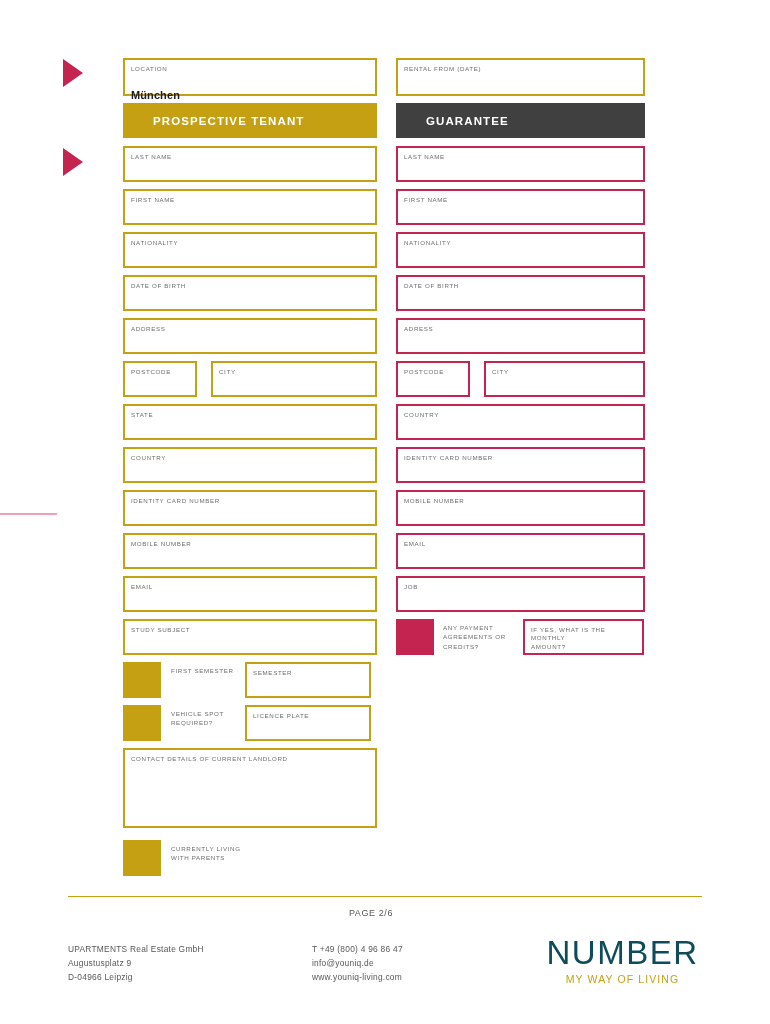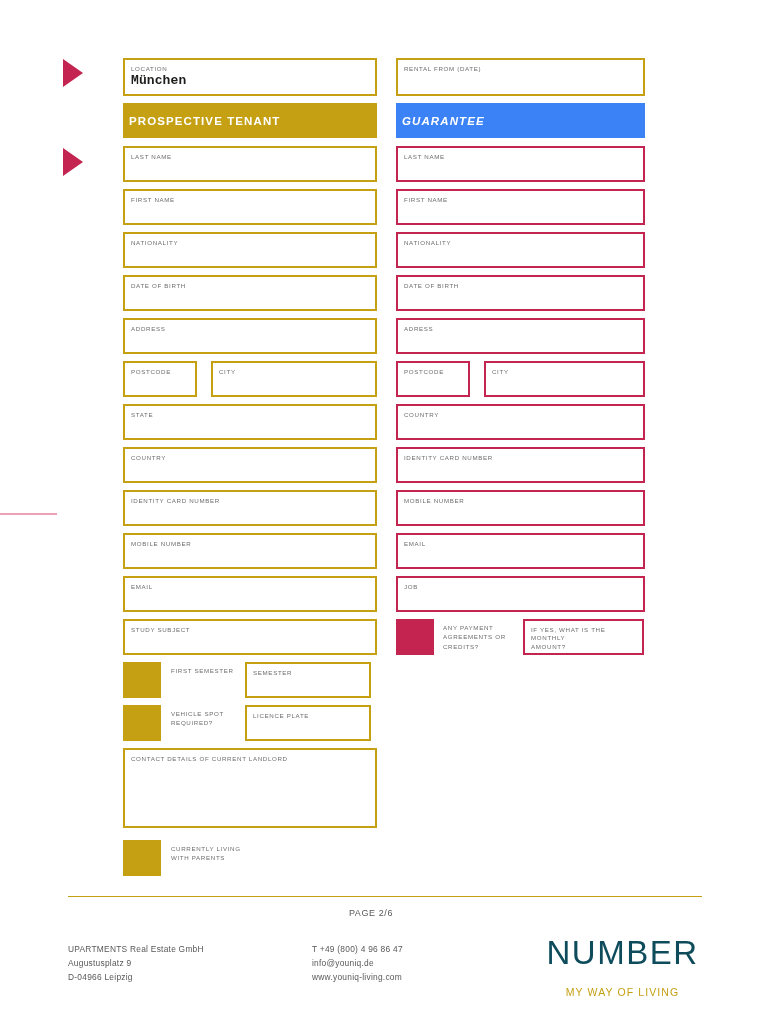--- a/index.html
+++ b/index.html
@@ -60,43 +60,42 @@
     font-size: 6.2px;
     letter-spacing: 0.65px;
     color: #6d6e70;
     text-transform: uppercase;
     line-height: 1.35;
     display: block;
     white-space: pre-line;
   }
   .field .val {
     display: block;
-    margin-top: 0;
-    font-size: 13px;
+    margin-top: 16px;
+    font-size: 11px;
     font-weight: bold;
     color: #1d1d1b;
     letter-spacing: 0.1px;
-    font-family: Liberation Mono, monospace;
   }
 
   
   .sect-bar {
     box-sizing: border-box;
     height: 35px;
     background: #c5a013;
     color: #ffffff;
     display: flex;
     align-items: center;
-    padding-left: 6px;
+    padding-left: 30px;
     margin-bottom: 8px;
     font-size: 11.5px;
     font-weight: bold;
     letter-spacing: 1.1px;
   }
-  .crim .sect-bar { background: #3b82f6; font-style: italic; }
+  .crim .sect-bar { background: #404040; }
 
   
   .row-split { display: flex; gap: 0; }
   .row-split .field { margin-bottom: 7px; }
   #pc-left      { width: 74px; }
   #city-left    { width: 166px; margin-left: 14px; }
   #pc-right     { width: 74px; }
   #city-right   { width: 161px; margin-left: 14px; }
 
   
@@ -174,21 +173,21 @@
   }
   #logo-word {
     font-size: 33px;
     font-weight: normal;
     letter-spacing: 1.5px;
     color: #0e4c5c;
     line-height: 1;
     font-family: "Liberation Sans", sans-serif;
   }
   #logo-tag {
-    margin-top: 17px;
+    margin-top: 4px;
     font-size: 10.5px;
     letter-spacing: 1.1px;
     color: #c5a013;
     text-align: center;
   }
 </style>
 </head>
 <body>
 
 <div class="tri" id="tri-1"></div>

